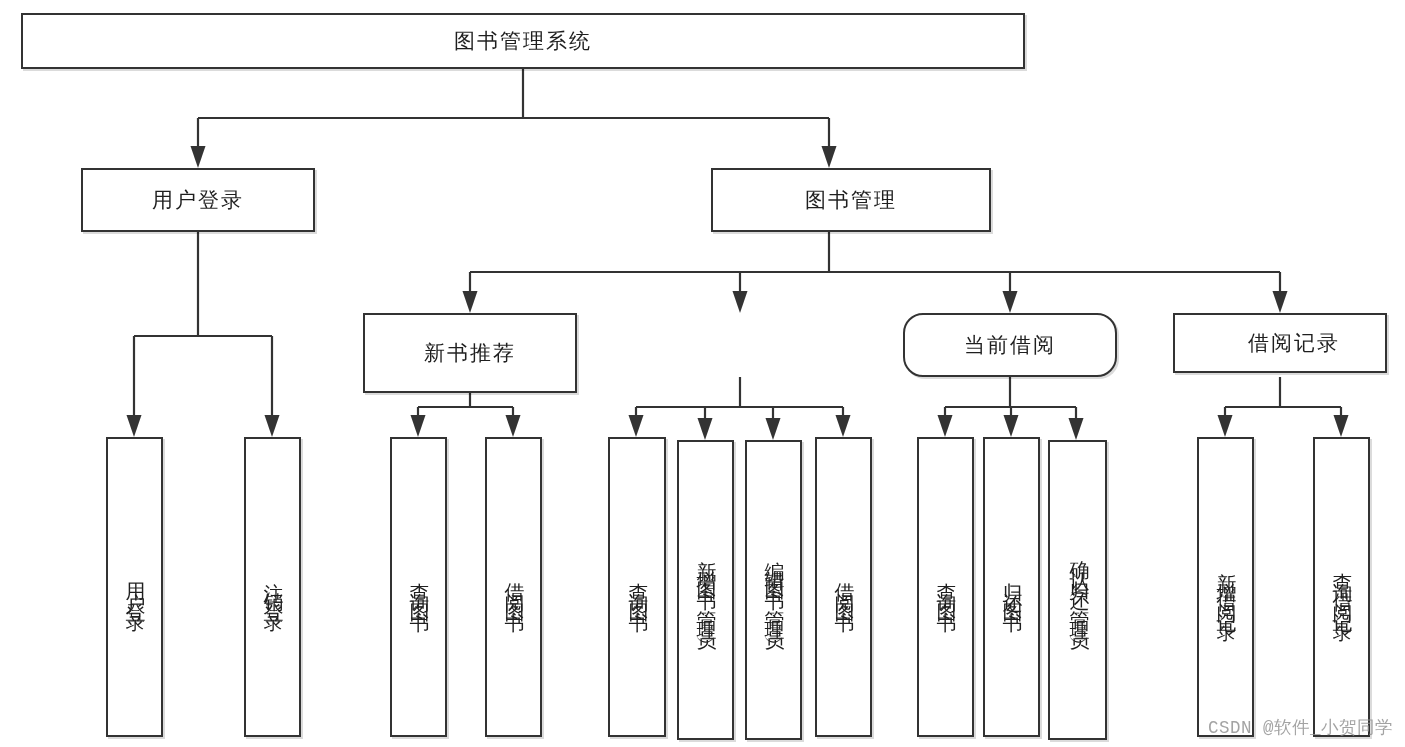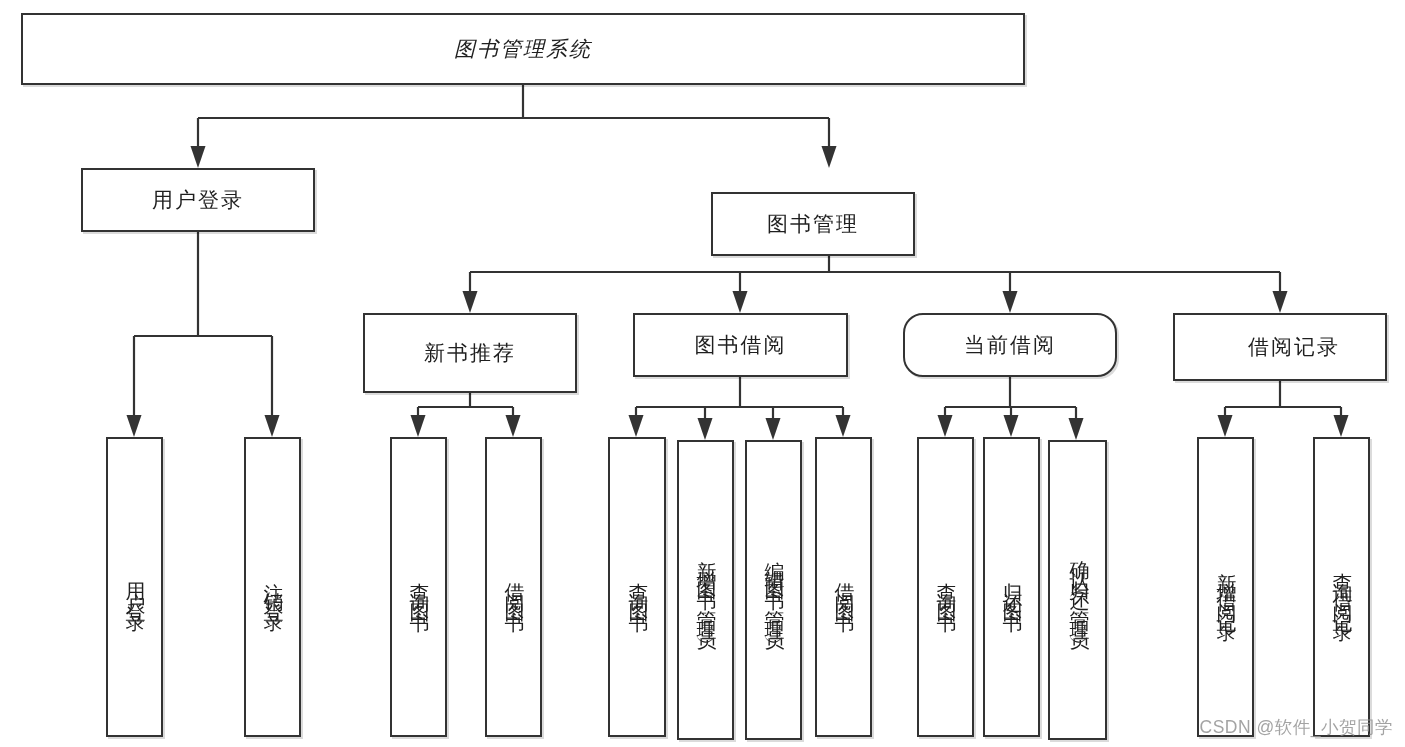--- a/index.html
+++ b/index.html
@@ -34,20 +34,21 @@
   }
   .watermark{
     position:absolute;
     right:12px;bottom:8px;
     font-size:17.5px;
     color:#949494;
     opacity:.85;
     letter-spacing:.5px;
     z-index:5;
     white-space:nowrap;
+    font-family:Liberation Mono, monospace;
   }
 </style>
 </head>
 <body>
 
 <div class="stage">
 
   <svg class="wires" viewBox="0 0 1405 747" xmlns="http://www.w3.org/2000/svg" aria-hidden="true">
     <g stroke="#333333" stroke-width="2.2" fill="none">
 
@@ -81,29 +82,28 @@
       <polygon points="765.5,418 780.5,418 773,440"></polygon>
       <polygon points="835.5,415 850.5,415 843,437"></polygon>
       <polygon points="937.5,415 952.5,415 945,437"></polygon>
       <polygon points="1003.5,415 1018.5,415 1011,437"></polygon>
       <polygon points="1068.5,418 1083.5,418 1076,440"></polygon>
       <polygon points="1217.5,415 1232.5,415 1225,437"></polygon>
       <polygon points="1333.5,415 1348.5,415 1341,437"></polygon>
     </g>
   </svg>
 
-  <div class="box hbox" style="left:21px;top:13px;width:1004px;height:72px;font-style:italic;">图书管理系统</div>
+  <div class="box hbox" style="left:21px;top:13px;width:1004px;height:56px;">图书管理系统</div>
 
   <div class="box hbox" style="left:81px;top:168px;width:234px;height:64px;">用户登录</div>
-  <div class="box hbox" style="left:711px;top:168px;width:204px;height:64px;margin-top:24px;">图书管理</div>
+  <div class="box hbox" style="left:711px;top:168px;width:280px;height:64px;">图书管理</div>
 
   <div class="box hbox" style="left:363px;top:313px;width:214px;height:80px;">新书推荐</div>
-  <div class="box hbox" style="left:633px;top:313px;width:215px;height:64px;">图书借阅</div>
   <div class="box hbox" style="left:903px;top:313px;width:214px;height:64px;border-radius:20px;">当前借阅</div>
-  <div class="box hbox" style="left:1173px;top:313px;width:214px;height:68px;padding-left:28px;">借阅记录</div>
+  <div class="box hbox" style="left:1173px;top:313px;width:214px;height:60px;padding-left:28px;">借阅记录</div>
 
   <div class="box leaf" style="left:106px;top:437px;width:57px;height:300px;">用户登录</div>
   <div class="box leaf" style="left:244px;top:437px;width:57px;height:300px;">注销登录</div>
 
   <div class="box leaf" style="left:390px;top:437px;width:57px;height:300px;">查询图书</div>
   <div class="box leaf" style="left:485px;top:437px;width:57px;height:300px;">借阅图书</div>
 
   <div class="box leaf" style="left:608px;top:437px;width:58px;height:300px;">查询图书</div>
   <div class="box leaf" style="left:677px;top:440px;width:57px;height:300px;">新增图书（管理员）</div>
   <div class="box leaf" style="left:745px;top:440px;width:57px;height:300px;">编辑图书（管理员）</div>

